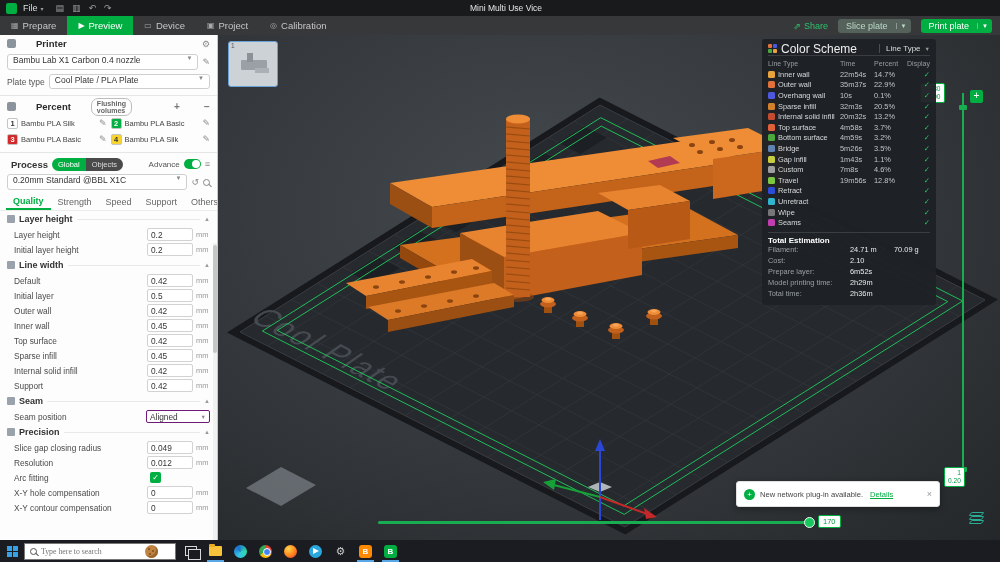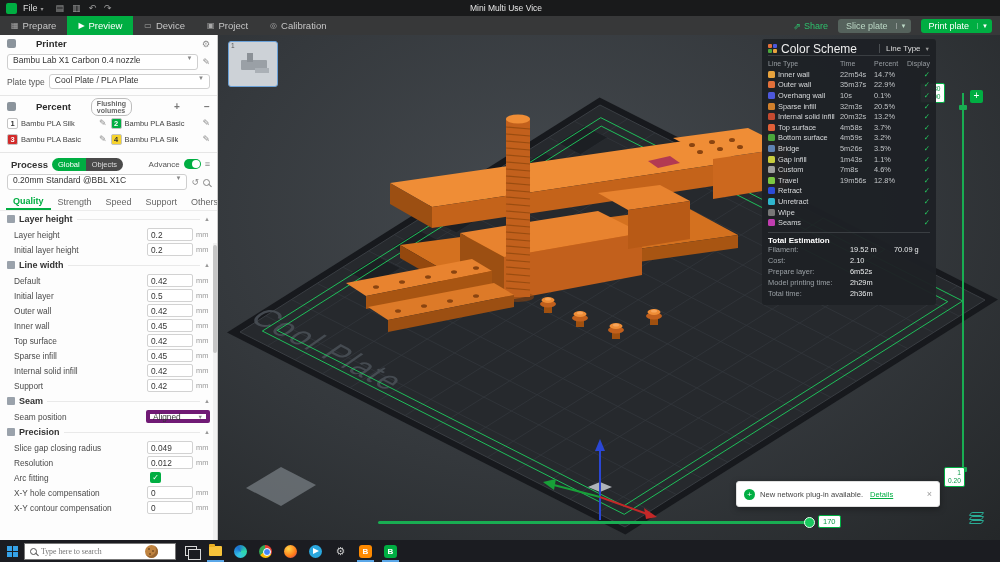--- a/index.html
+++ b/index.html
@@ -68,21 +68,21 @@
 .ptab.active{color:#00ae42;font-weight:bold;border-bottom:2px solid #00ae42}
 .sec-head{display:flex;align-items:center;height:16px;padding:0 7px;gap:4px}
 .sec-ico{width:8px;height:8px;background:#9aa2ab;border-radius:1px;flex:none}
 .sec-title{font-size:9px;font-weight:bold;color:#333;white-space:nowrap}
 .sec-line{flex:1;height:1px;background:#e9e9e9}
 .sec-arr{font-size:6px;color:#999}
 .param-row{display:flex;align-items:center;height:15px;padding:0 7px 0 14px;gap:3px}
 .param-row .lbl{flex:1;font-size:8.3px;color:#4a4a4a;white-space:nowrap;overflow:hidden}
 .value-box{width:46px;height:13px;border:1px solid #d2d2d2;border-radius:2px;background:#fff;font-size:8.3px;color:#333;display:flex;align-items:center;padding:0 3px;flex:none}
 .unit{width:14px;font-size:7.5px;color:#9a9a9a;flex:none}
-.sel-box{width:64px;height:13px;border:4px solid #701a75;border-radius:2px;background:#fff;font-size:8.3px;color:#333;display:flex;align-items:center;padding:0 3px;gap:2px;flex:none}
+.sel-box{width:64px;height:13px;border:1px solid #701a75;border-radius:2px;background:#fff;font-size:8.3px;color:#333;display:flex;align-items:center;padding:0 3px;gap:2px;flex:none}
 .sel-box .cv{flex:1}
 .sel-box .dn{font-size:5.5px;color:#888}
 .chk{width:11px;height:11px;border-radius:2px;background:#00ae42;color:#fff;font-size:8px;display:flex;align-items:center;justify-content:center;flex:none;margin-right:49px}
 .sscroll{position:absolute;right:0;top:208px;bottom:0;width:4px;background:#f1f1f1}
 .sscroll .thumb{position:absolute;top:2px;left:0;width:4px;height:108px;background:#c6c6c6;border-radius:2px}
 
 
 .viewport{position:absolute;top:35px;left:218px;right:0;bottom:22px;background:radial-gradient(ellipse at 42% 35%,#454a4f 0%,#34383c 55%,#242729 100%);z-index:10;overflow:hidden}
 .viewport svg.scene{position:absolute;inset:0}
 .thumb-plate{position:absolute;left:10px;top:6px;width:50px;height:46px;background:#cdd2d7;border:1.5px solid #6aa1d8;border-radius:3px}
@@ -772,21 +772,21 @@
             <span class="lg-pct"></span>
             <span class="lg-chk">✓</span>
           </div>
 
       </div>
       <div class="lg-total-title">Total Estimation</div>
       <div>
 
           <div class="tt-row">
             <span class="tt-label">Filament:</span>
-            <span class="tt-v1">19.52 m</span>
+            <span class="tt-v1">24.71 m</span>
             <span class="tt-v2">70.09 g</span>
           </div>
 
           <div class="tt-row">
             <span class="tt-label">Cost:</span>
             <span class="tt-v1">2.10</span>
             <span class="tt-v2"></span>
           </div>
 
           <div class="tt-row">

